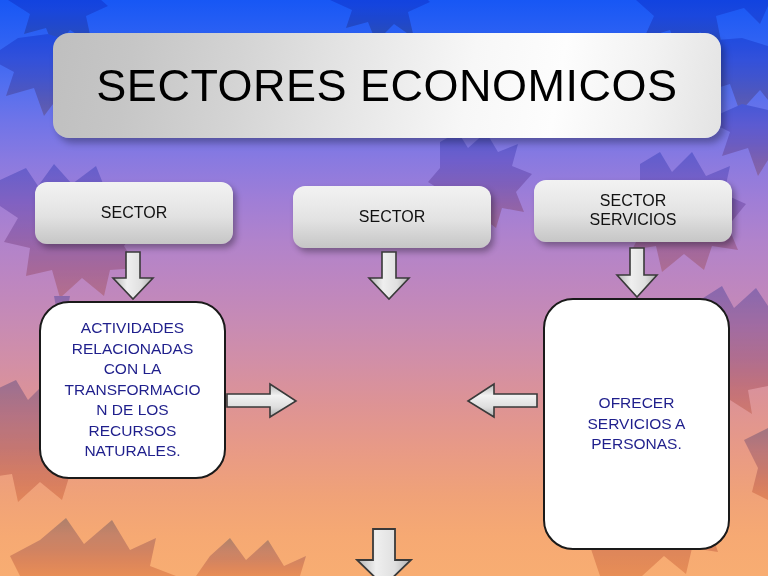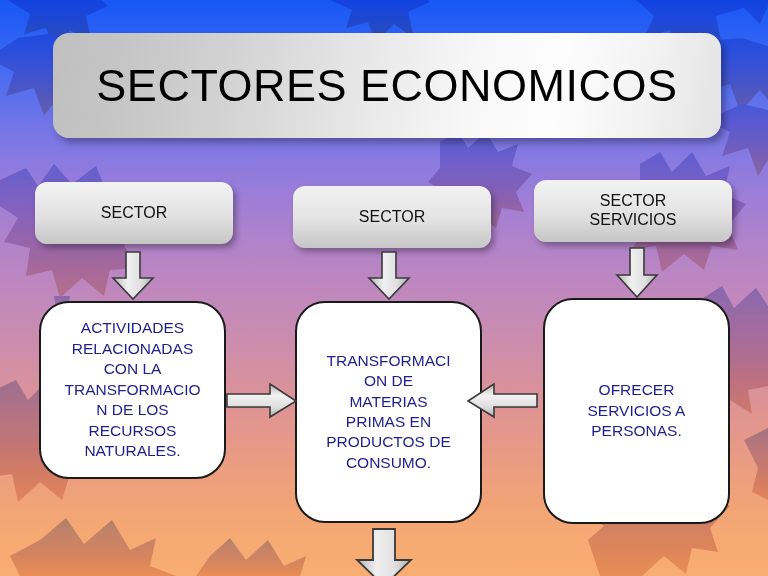--- a/index.html
+++ b/index.html
@@ -118,21 +118,21 @@
   }
   .content-text {
     font-size: 15.5px;
     color: #1f1f8c;
     line-height: 1.32;
     padding: 0 6px;
     white-space: pre-line;
   }
   #content-box-0 { left: 39px;  top: 301px; height: 178px; border-radius: 30px; }
   #content-box-1 { left: 295px; top: 301px; height: 222px; }
-  #content-box-2 { left: 543px; top: 298px; height: 226px; }
+  #content-box-2 { left: 543px; top: 298px; height: 252px; }
 
   
   .arrow { position: absolute; }
   .arrow svg { display: block; overflow: visible; }
 
   #arrow-down-0 { left: 110px; top: 251px; }
   #arrow-down-1 { left: 366px; top: 251px; }
   #arrow-down-2 { left: 614px; top: 247px; }
   #arrow-right-0 { left: 226px; top: 383px; }
   #arrow-left-0  { left: 466px; top: 383px; }
@@ -241,28 +241,20 @@
 
   <div class="content-box" id="content-box-0">
     <div class="content-text">ACTIVIDADES
 RELACIONADAS
 CON LA
 TRANSFORMACIO
 N  DE LOS
 RECURSOS
 NATURALES.</div>
   </div>
-  <div class="content-box" id="content-box-1">
-    <div class="content-text">TRANSFORMACI
-ON DE
-MATERIAS
-PRIMAS EN
-PRODUCTOS DE
-CONSUMO.</div>
-  </div>
   <div class="content-box" id="content-box-2">
     <div class="content-text">OFRECER
 SERVICIOS A
 PERSONAS.</div>
   </div>
 
   <div class="arrow" id="arrow-right-0">
     <svg width="72" height="36" viewBox="0 0 72 36">
       <defs>
         <linearGradient id="ar0" x1="0" y1="0" x2="0" y2="1">

